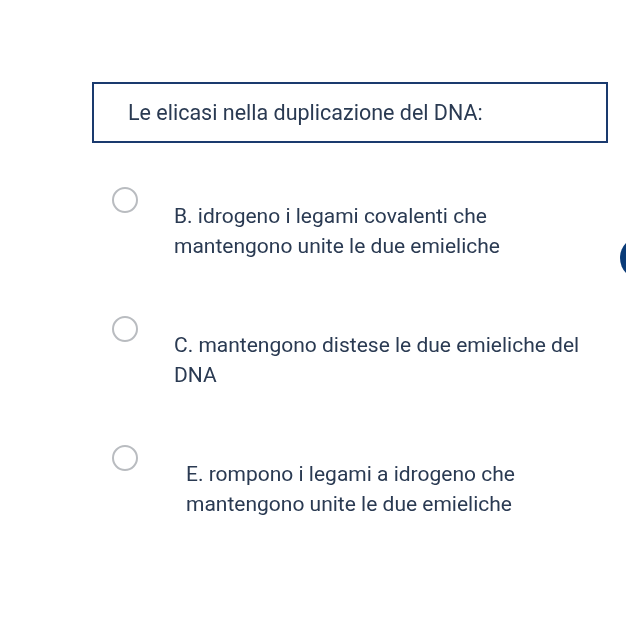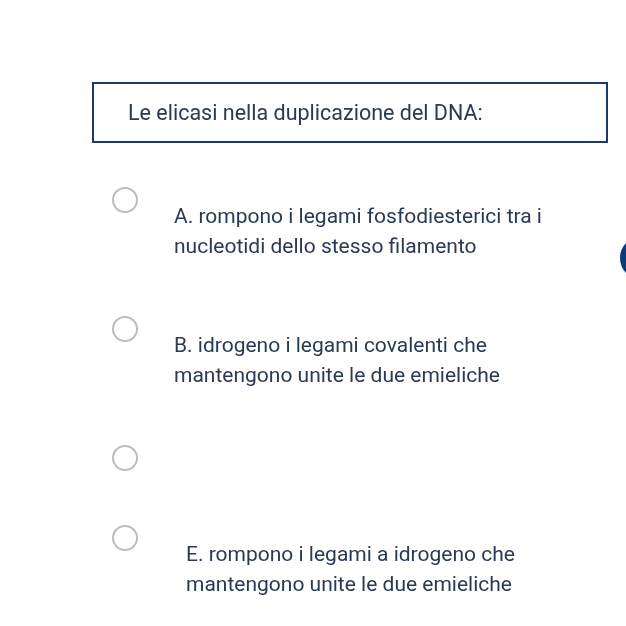--- a/index.html
+++ b/index.html
@@ -70,32 +70,29 @@
 </style>
 </head>
 <body>
 
 <div class="content">
 
   <div class="question-box">
     <span>Le elicasi nella duplicazione del DNA:</span>
   </div>
 
-  <div class="option">
-    <div class="radio"></div>
-    <div class="option-text">A. rompono i legami fosfodiesterici tra i nucleotidi dello stesso filamento</div>
-  </div>
 
   <div class="option">
     <div class="radio"></div>
     <div class="option-text">B. idrogeno i legami covalenti che mantengono unite le due emieliche</div>
   </div>
 
   <div class="option">
     <div class="radio"></div>
+    <div class="option-text">C. mantengono distese le due emieliche del DNA</div>
   </div>
 
 
   <div class="option" style="margin-bottom:0;gap:12px;">
     <div class="radio"></div>
     <div class="option-text">E. rompono i legami a idrogeno che mantengono unite le due emieliche</div>
   </div>
 
 </div>
 

